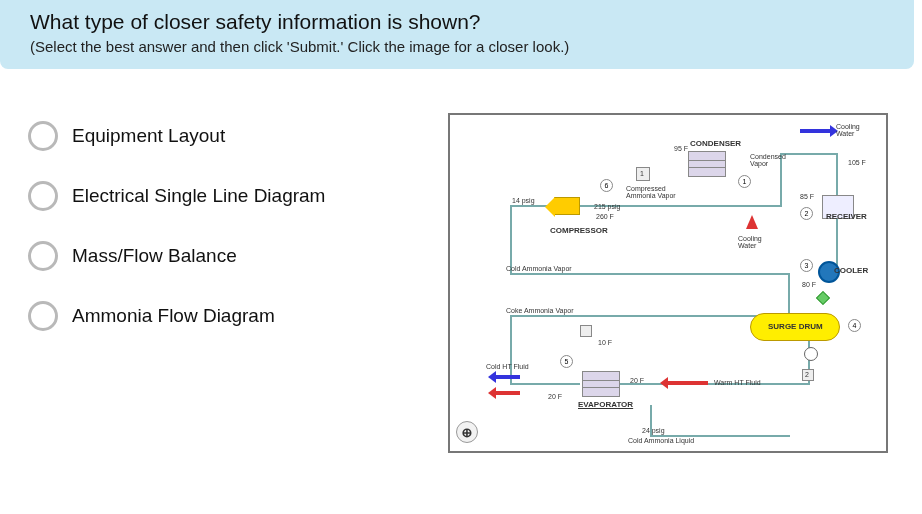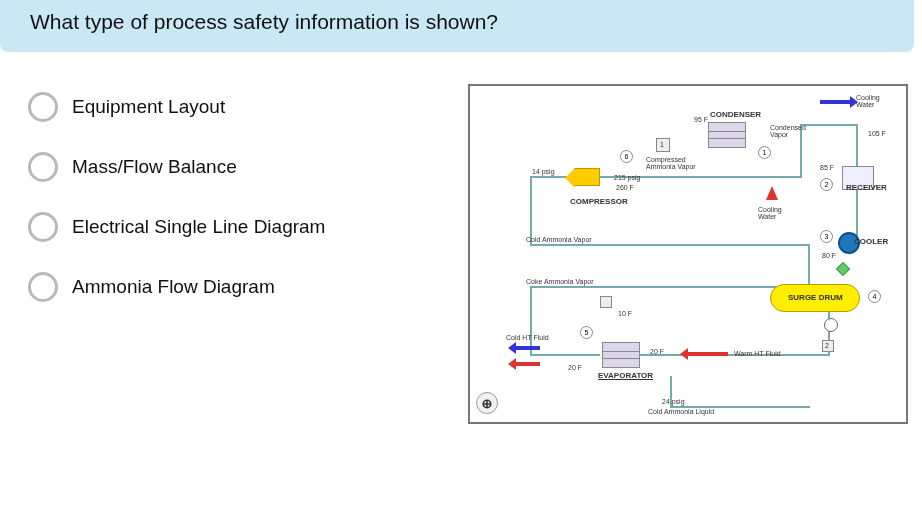--- a/index.html
+++ b/index.html
@@ -22,21 +22,21 @@
     font-weight: 400;
     color: #111;
     margin-bottom: 4px;
   }
   .question-sub {
     font-size: 15px;
     color: #222;
   }
   .body-area {
     display: flex;
-    padding: 32px 14px 0 28px;
+    padding: 44px 14px 0 28px;
   }
   .answers {
     flex: 0 0 420px;
     display: flex;
     flex-direction: column;
     gap: 30px;
     padding-top: 8px;
   }
   .answer {
     display: flex;
@@ -51,21 +51,21 @@
     border-radius: 50%;
     flex: 0 0 30px;
   }
   .answer-label {
     font-size: 19px;
     color: #111;
   }
   .diagram-wrap {
     flex: 1;
     display: flex;
-    justify-content: flex-end;
+    justify-content: flex-start;
   }
   .diagram {
     width: 440px;
     height: 340px;
     border: 2px solid #777;
     background: #fff;
     position: relative;
     cursor: zoom-in;
   }
   .zoom-btn {
@@ -103,37 +103,38 @@
   .hx::before,.hx::after { content:""; position:absolute; left:0; right:0; height:1px; background:#888; }
   .hx::before { top:8px; } .hx::after { bottom:8px; }
   .cooler { position:absolute; width:22px; height:22px; border-radius:50%; background:#27b; border:2px solid #059; }
   .valve { position:absolute; width:10px; height:10px; background:#6c6; border:1px solid #393; transform:rotate(45deg); }
   .pump { position:absolute; width:14px; height:14px; border-radius:50%; background:#fff; border:1px solid #666; }
 </style>
 </head>
 <body>
 
 <div class="question-box">
-  <div class="question-title">What type of process safety information is shown?</div>
+  <div class="question-title">What type of closer safety information is shown?</div>
+  <div class="question-sub">(Select the best answer and then click 'Submit.' Click the image for a closer look.)</div>
 </div>
 
 <div class="body-area">
 
   <div class="answers">
     <div class="answer">
       <div class="radio-circle"></div>
       <div class="answer-label">Equipment Layout</div>
     </div>
     <div class="answer">
       <div class="radio-circle"></div>
+      <div class="answer-label">Electrical Single Line Diagram</div>
+    </div>
+    <div class="answer">
+      <div class="radio-circle"></div>
       <div class="answer-label">Mass/Flow Balance</div>
-    </div>
-    <div class="answer">
-      <div class="radio-circle"></div>
-      <div class="answer-label">Electrical Single Line Diagram</div>
     </div>
     <div class="answer">
       <div class="radio-circle"></div>
       <div class="answer-label">Ammonia Flow Diagram</div>
     </div>
   </div>
 
   <div class="diagram-wrap">
     <div class="diagram">
 

